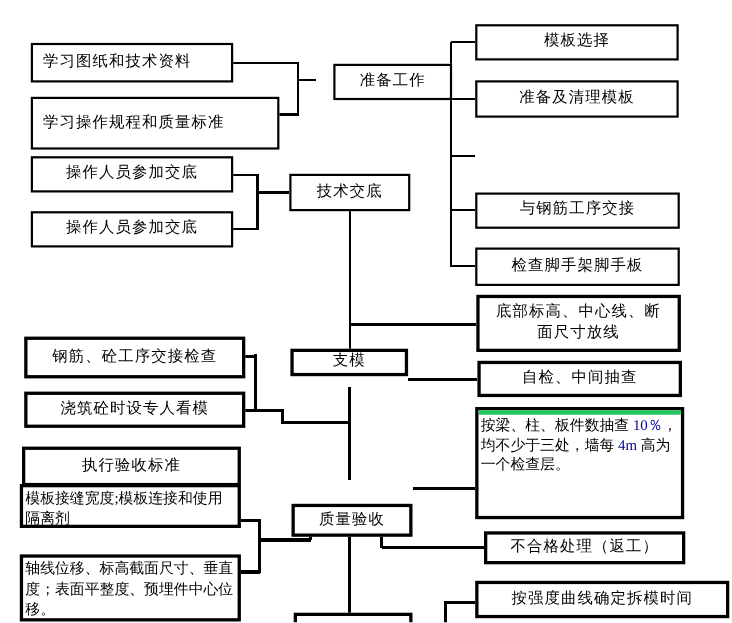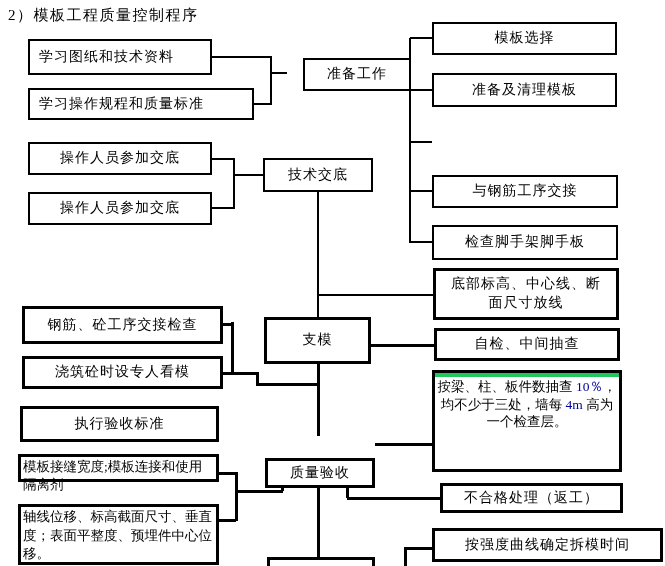--- a/index.html
+++ b/index.html
@@ -9,21 +9,21 @@
     overflow:hidden;
   }
   .title{
     position:absolute;left:8px;top:6px;font-size:15px;letter-spacing:1.5px;
     white-space:nowrap;
   }
   .wires{position:absolute;left:0;top:0;}
   .box{
     position:absolute;border:2px solid #000;background:#fff;box-sizing:border-box;
     display:flex;align-items:center;justify-content:center;
-    font-size:14px;text-align:center;letter-spacing:1px;line-height:1.2;
+    font-size:14px;text-align:left;letter-spacing:1px;line-height:1.2;
     white-space:nowrap;
   }
   .b3{border-width:3px;}
   .col{flex-direction:column;}
   .ml{ 
     display:block;padding:1px 2px;text-align:left;letter-spacing:0;
     font-size:13.5px;white-space:nowrap;
   }
   .ml .ln{display:block;}
   .l8 .ln{line-height:18px;}
@@ -33,21 +33,20 @@
   .r8 .sec2{border-top:4px solid #22c55e;}
   .r8 .ln{display:block;line-height:17.5px;}
   .r8a .ln{line-height:19px;}
   .num{color:#0000a0;}
 </style>
 </head>
 <body>
 
 <div class="stage">
 
-  <div class="title">2）模板工程质量控制程序</div>
 
   <svg class="wires" width="665" height="566" viewBox="0 0 665 566" stroke="#000" shape-rendering="crispEdges">
 
     <g stroke-width="2">
       <line x1="212" y1="57" x2="271" y2="57"></line>
       <line x1="254" y1="104" x2="271" y2="104"></line>
       <line x1="271" y1="56" x2="271" y2="105"></line>
       <line x1="271" y1="73" x2="287" y2="73"></line>
 
       <line x1="395" y1="74" x2="410" y2="74"></line>
@@ -89,55 +88,55 @@
       <line x1="347" y1="498" x2="440" y2="498"></line>
 
       <line x1="405" y1="548" x2="405" y2="566"></line>
       <line x1="404" y1="548" x2="432" y2="548"></line>
     </g>
   </svg>
 
   <div class="box" style="left:28px;top:39px;width:184px;height:36px;justify-content:flex-start;padding-left:9px;">
     <span>学习图纸和技术资料</span>
   </div>
-  <div class="box" style="left:28px;top:88px;width:226px;height:32px;justify-content:flex-start;padding-left:9px;font-family:Liberation Mono, monospace;">
+  <div class="box" style="left:28px;top:88px;width:226px;height:48px;justify-content:flex-start;padding-left:9px;font-family:Liberation Mono, monospace;">
     <span>学习操作规程和质量标准</span>
   </div>
   <div class="box" style="left:28px;top:142px;width:184px;height:33px;">
     <span>操作人员参加交底</span>
   </div>
   <div class="box" style="left:28px;top:192px;width:184px;height:33px;">
     <span>操作人员参加交底</span>
   </div>
   <div class="box b3" style="left:22px;top:306px;width:201px;height:38px;">
     <span>钢筋、砼工序交接检查</span>
   </div>
   <div class="box b3" style="left:20px;top:406px;width:199px;height:36px;">
     <span>执行验收标准</span>
   </div>
   <div class="box b3" style="left:22px;top:356px;width:201px;height:33px;">
     <span>浇筑砼时设专人看模</span>
   </div>
-  <div class="box b3 ml l8" style="left:18px;top:454px;width:201px;height:28px;">
+  <div class="box b3 ml l8" style="left:18px;top:440px;width:201px;height:40px;">
     <span class="ln">模板接缝宽度;模板连接和使用</span>
     <span class="ln">隔离剂</span>
   </div>
   <div class="box b3 ml l9" style="left:18px;top:504px;width:201px;height:61px;">
     <span class="ln">轴线位移、标高截面尺寸、垂直</span>
     <span class="ln">度；表面平整度、预埋件中心位</span>
     <span class="ln">移。</span>
   </div>
 
   <div class="box" style="left:287px;top:58px;width:108px;height:33px;margin-left:16px;">
     <span>准备工作</span>
   </div>
   <div class="box" style="left:263px;top:158px;width:110px;height:34px;">
     <span>技术交底</span>
   </div>
-  <div class="box b3" style="left:264px;top:317px;width:107px;height:47px;">
+  <div class="box b3" style="left:264px;top:317px;width:107px;height:25px;">
     <span>支模</span>
   </div>
   <div class="box b3" style="left:265px;top:435px;width:110px;height:30px;margin-top:23px;">
     <span>质量验收</span>
   </div>
   <div class="box b3" style="left:267px;top:557px;width:108px;height:14px;"></div>
 
   <div class="box" style="left:432px;top:22px;width:185px;height:33px;">
     <span>模板选择</span>
   </div>

